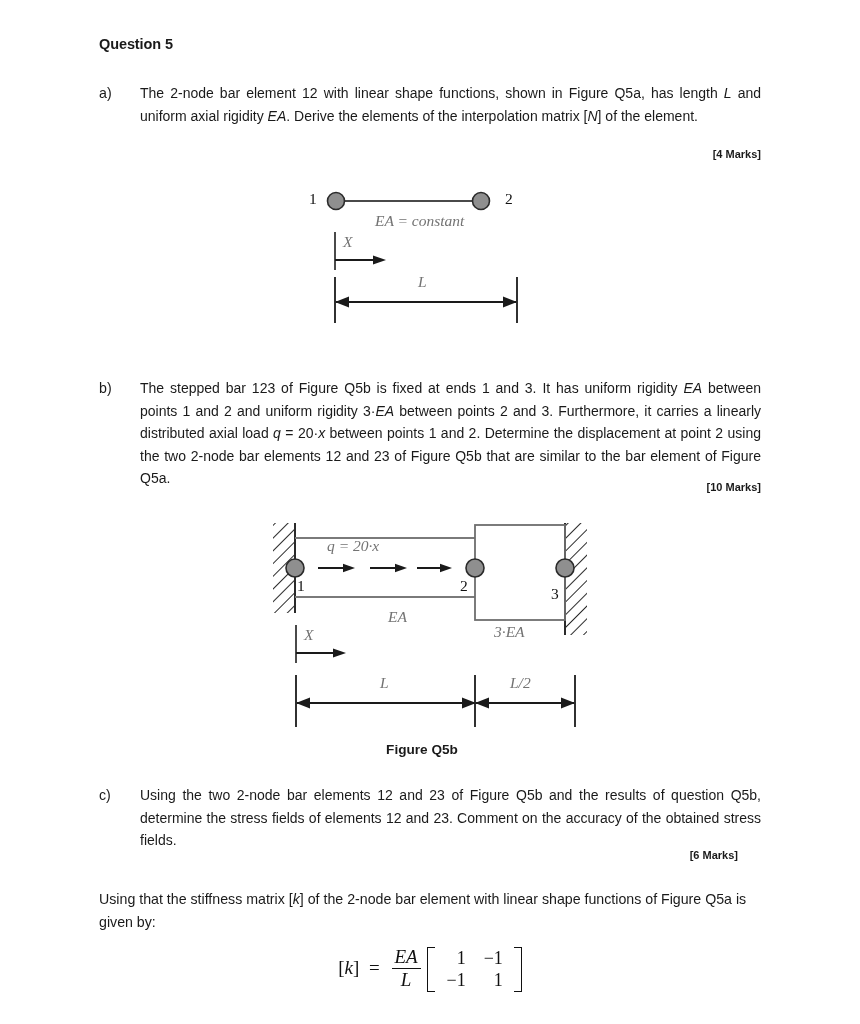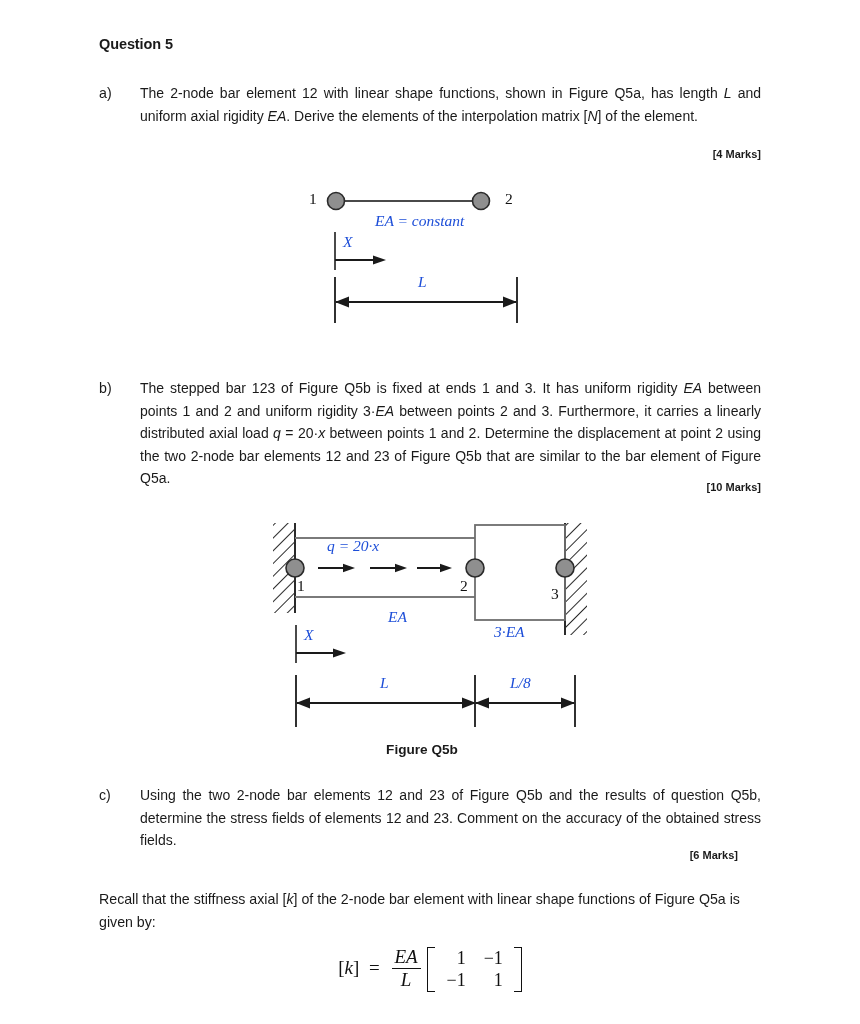--- a/index.html
+++ b/index.html
@@ -79,21 +79,21 @@
     text-align: center;
     width: 100%;
     left: 0;
   }
   .mathlabel {
     position: absolute;
     font-family: "Liberation Serif", serif;
     font-style: italic;
     font-size: 15.5px;
     white-space: nowrap;
-    color: #1d4ed8;
+    color: #737373;
   }
   .numlabel {
     position: absolute;
     font-family: "Liberation Serif", serif;
     font-size: 15.5px;
     font-style: normal;
     color: #111;
     white-space: nowrap;
   }
 
@@ -260,32 +260,32 @@
     <span class="numlabel" style="left:281px; top:70px;">3</span>
 
     <span class="mathlabel" style="left:57px; top:22px;"><i>q</i><span class="up"> = 20·</span><i>x</i></span>
 
     <span class="mathlabel" style="left:118px; top:93px;">EA</span>
     <span class="mathlabel" style="left:224px; top:108px;font-style:italic;">3·EA</span>
 
     <span class="mathlabel" style="left:34px; top:111px;">X</span>
 
     <span class="mathlabel" style="left:110px; top:159px;">L</span>
-    <span class="mathlabel" style="left:240px; top:159px;">L/8</span>
+    <span class="mathlabel" style="left:240px; top:159px;">L/2</span>
 
     <div class="fig-caption" style="top:227px; left:-8px;">Figure Q5b</div>
   </div>
 
   <div class="item" style="top:784px;">
     <div class="item-label">c)</div>
     <div class="item-body"><span>Using the two 2-node bar elements 12 and 23 of Figure Q5b and the results of question Q5b, determine the stress fields of elements 12 and 23. Comment on the accuracy of the obtained stress fields.</span></div>
   </div>
   <div class="marks" style="top:849px; left:538px;">[6 Marks]</div>
 
-  <div class="recall" style="top:888px;"><span>Recall that the stiffness axial [</span><i>k</i><span>] of the 2-node bar element with linear shape functions of Figure Q5a is given by:</span></div>
+  <div class="recall" style="top:888px;"><span>Using that the stiffness matrix [</span><i>k</i><span>] of the 2-node bar element with linear shape functions of Figure Q5a is given by:</span></div>
 
   <div class="formula" style="top:948px;">
     <span><span class="kbr">[</span><span class="kk">k</span><span class="kbr">]</span></span>
     <span style="margin:0 5px;">=</span>
     <span class="frac">
       <span class="num">EA</span>
       <span class="den">L</span>
     </span>
     <span class="matrix">
       <span class="brk l"></span>

